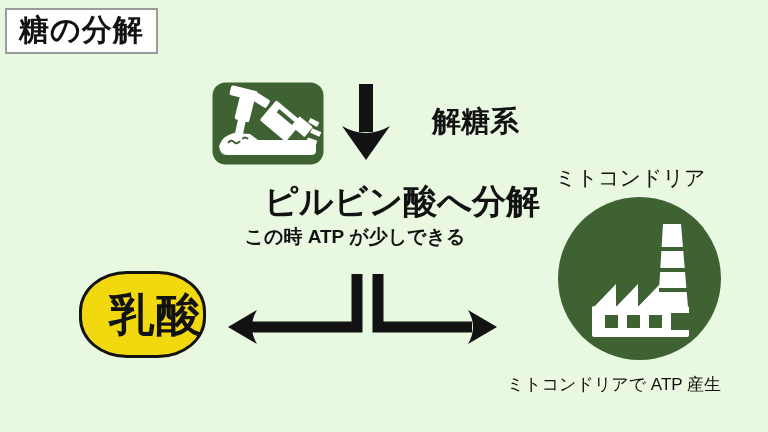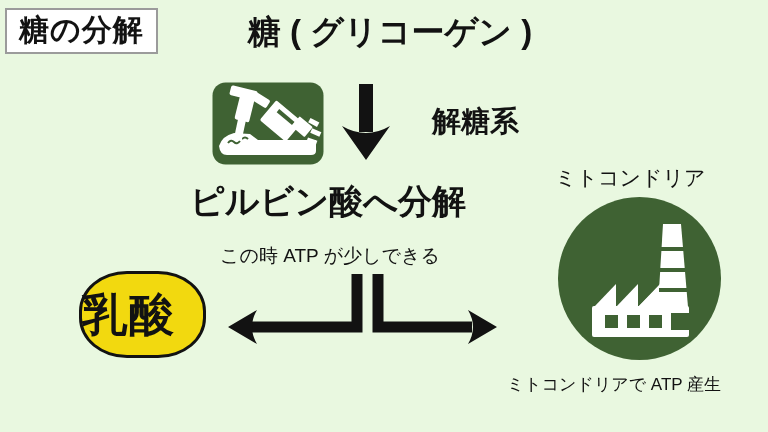--- a/index.html
+++ b/index.html
@@ -23,43 +23,42 @@
   .title-box{
     left:5px;top:8px;
     background:var(--c-white);
     border:2px solid var(--c-box_border);
     padding:1px 12px 3px 12px;
     font-size:30px;font-weight:600;line-height:38px;
     letter-spacing:1px;
   }
   .glycogen{left:190px;top:10px;width:400px;text-align:center;font-size:33px;font-weight:600;}
   .glycolysis{left:398px;top:102px;font-size:29px;font-weight:600;margin-left:34px;}
-  .pyruvate{left:190px;top:179px;width:350px;text-align:left;font-size:34px;font-weight:600;}
-  .atp-note{left:220px;top:243px;width:270px;text-align:left;font-size:19px;font-weight:400;}
+  .pyruvate{left:190px;top:179px;width:350px;text-align:right;font-size:34px;font-weight:600;}
+  .atp-note{left:220px;top:224px;width:270px;text-align:center;font-size:19px;font-weight:700;}
   .lactate-bubble{
     left:79px;top:271px;width:127px;height:87px;
     background:var(--c-yellow);
     border:3px solid var(--c-text);
     border-radius:48px / 40px;
-    display:flex;align-items:center;justify-content:flex-start;
+    display:flex;align-items:center;justify-content:flex-end;
     font-size:45px;font-weight:700;letter-spacing:2px;font-family:Liberation Serif, serif;
   }
   .lactate-note{left:12px;top:367px;width:308px;text-align:center;font-size:16.5px;line-height:20px;font-weight:500;}
   .mito-label{left:555px;top:164px;width:170px;font-size:21px;font-weight:500;}
   .mito-caption{left:468px;top:373px;width:292px;text-align:center;font-size:17px;font-weight:500;}
   svg{display:block;}
 </style>
 </head>
 <body>
 
 <div class="stage">
 
   <div class="abs title-box">糖の分解</div>
 
-  <div class="abs glycogen">糖 ( グリコーゲン )</div>
 
   <svg class="abs" style="left:212px;top:82px;" width="112" height="83" viewBox="0 0 112 83">
     <rect x="0.5" y="0.5" width="111" height="82" rx="13" fill="var(--c-dark_green)"></rect>
 
     <path d="M7,64 Q10,54 22,51 L38,52 L46,58 L104,58 L104,69 Q104,73 99,73 L15,73 Q8,73 7,64 Z" fill="var(--c-white)"></path>
     <path d="M16,61 q3,-4 6,-1 q3,3 6,-1" stroke="var(--c-dark_green)" stroke-width="2" fill="none"></path>
     <path d="M30,57 q3,-3 6,0" stroke="var(--c-dark_green)" stroke-width="2" fill="none"></path>
 
     <rect x="18" y="6" width="27" height="10" rx="2" fill="var(--c-white)" transform="rotate(14 31 11)"></rect>
     <rect x="38" y="13" width="20" height="9" rx="2" fill="var(--c-white)" transform="rotate(32 48 17)"></rect>

